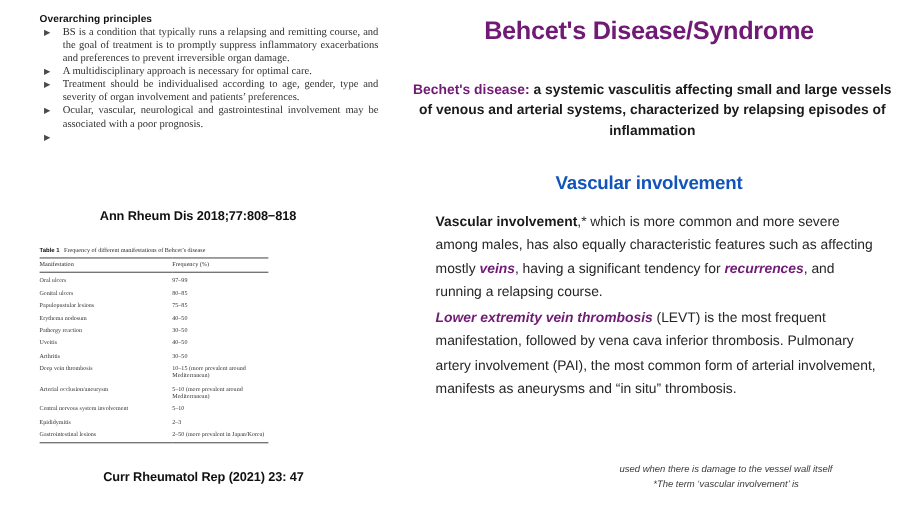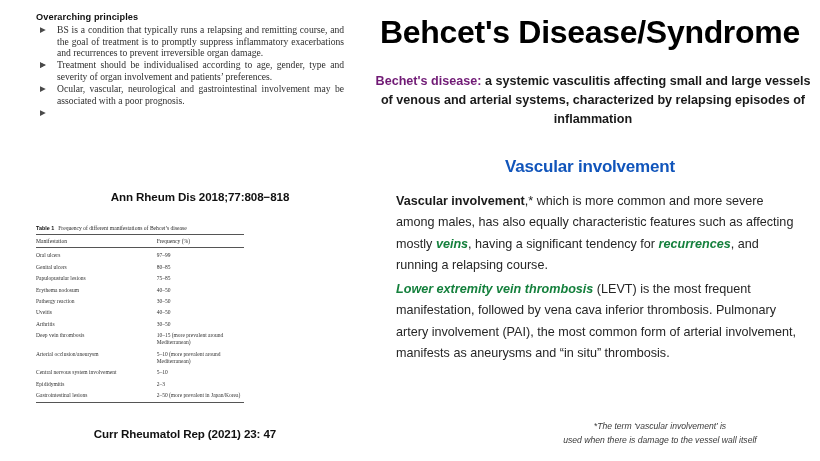--- a/index.html
+++ b/index.html
@@ -66,21 +66,20 @@
   .cite-top {
     position: absolute;
     left: 0;
     top: 190px;
     width: 360px;
     text-align: center;
     font-size: 11.6px;
     font-weight: bold;
     color: #111;
     letter-spacing: -0.1px;
-    padding-left: 20px;
   }
 
   
   .tbl-wrap {
     position: absolute;
     left: 36px;
     top: 224px;
     width: 208px;
     font-family: "Liberation Serif", serif;
     color: #333;
@@ -146,23 +145,23 @@
     left: 360px; top: 0;
     width: 460px;
     height: 461px;
   }
   .slide-title {
     position: absolute;
     left: 0;
     top: 14px;
     width: 460px;
     text-align: center;
-    font-size: 32px;
-    font-weight: bold;
-    color: #000000;
+    font-size: 23px;
+    font-weight: bold;
+    color: #701a75;
     letter-spacing: -0.3px;
   }
   .definition {
     position: absolute;
     left: 10px;
     top: 72px;
     width: 446px;
     text-align: center;
     font-size: 12.6px;
     line-height: 19px;
@@ -187,21 +186,21 @@
     position: absolute;
     left: 36px;
     width: 404px;
     font-size: 12.6px;
     line-height: 21.3px;
     color: #262626;
   }
   .para-1 { top: 191px; }
   .para-2 { top: 279px; }
   .b-strong { font-weight: bold; color: #1a1a1a; }
-  .b-em { font-weight: bold; font-style: italic; color: #15803d; }
+  .b-em { font-weight: bold; font-style: italic; color: #701a75; }
 
   .footnote {
     position: absolute;
     left: 150px;
     top: 420px;
     width: 300px;
     text-align: center;
     font-size: 8.6px;
     line-height: 13.5px;
     font-style: italic;
@@ -211,24 +210,25 @@
 </head>
 <body>
 
 <div class="left-col">
 
   <div class="principles">
     <div class="principles-title">Overarching principles</div>
     <ul class="bullet-list">
       <li class="bullet-item">
         <span class="bullet-marker">▶</span>
-        <span>BS is a condition that typically runs a relapsing and remitting course, and the goal of treatment is to promptly suppress inflammatory exacerbations and recurrences to prevent irreversible organ damage.</span>
-      </li>
-      <li class="bullet-item">
-        <span class="bullet-marker">▶</span>
+        <span>BS is a condition that typically runs a relapsing and remitting course, and the goal of treatment is to promptly suppress inflammatory exacerbations and preferences to prevent irreversible organ damage.</span>
+      </li>
+      <li class="bullet-item">
+        <span class="bullet-marker">▶</span>
+        <span>A multidisciplinary approach is necessary for optimal care.</span>
       </li>
       <li class="bullet-item">
         <span class="bullet-marker">▶</span>
         <span>Treatment should be individualised according to age, gender, type and severity of organ involvement and patients’ preferences.</span>
       </li>
       <li class="bullet-item">
         <span class="bullet-marker">▶</span>
         <span>Ocular, vascular, neurological and gastrointestinal involvement may be associated with a poor prognosis.</span>
       </li>
       <li class="bullet-item">
@@ -318,16 +318,16 @@
 
   <div class="body-para para-1">
     <span class="b-strong">Vascular involvement</span><span>,* which is more common and more severe among males, has also equally characteristic features such as affecting mostly </span><span class="b-em">veins</span><span>, having a significant tendency for </span><span class="b-em">recurrences</span><span>, and running a relapsing course.</span>
   </div>
 
   <div class="body-para para-2">
     <span class="b-em">Lower extremity vein thrombosis</span><span> (LEVT) is the most frequent manifestation, followed by vena cava inferior thrombosis. Pulmonary artery involvement (PAI), the most common form of arterial involvement, manifests as aneurysms and “in situ” thrombosis.</span>
   </div>
 
   <div class="footnote">
+    <div>used when there is damage to the vessel wall itself</div>
     <div>*The term ‘vascular involvement’ is</div>
-    <div>used when there is damage to the vessel wall itself</div>
   </div>
 </div>
 
 </body></html>

